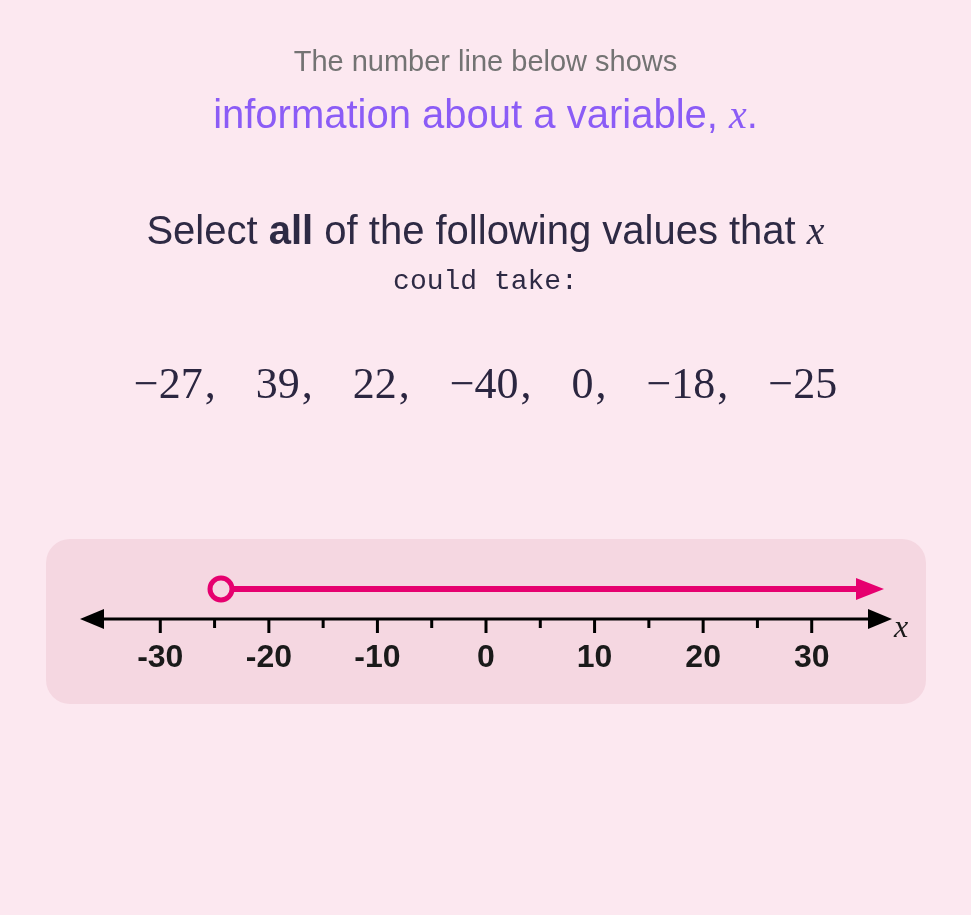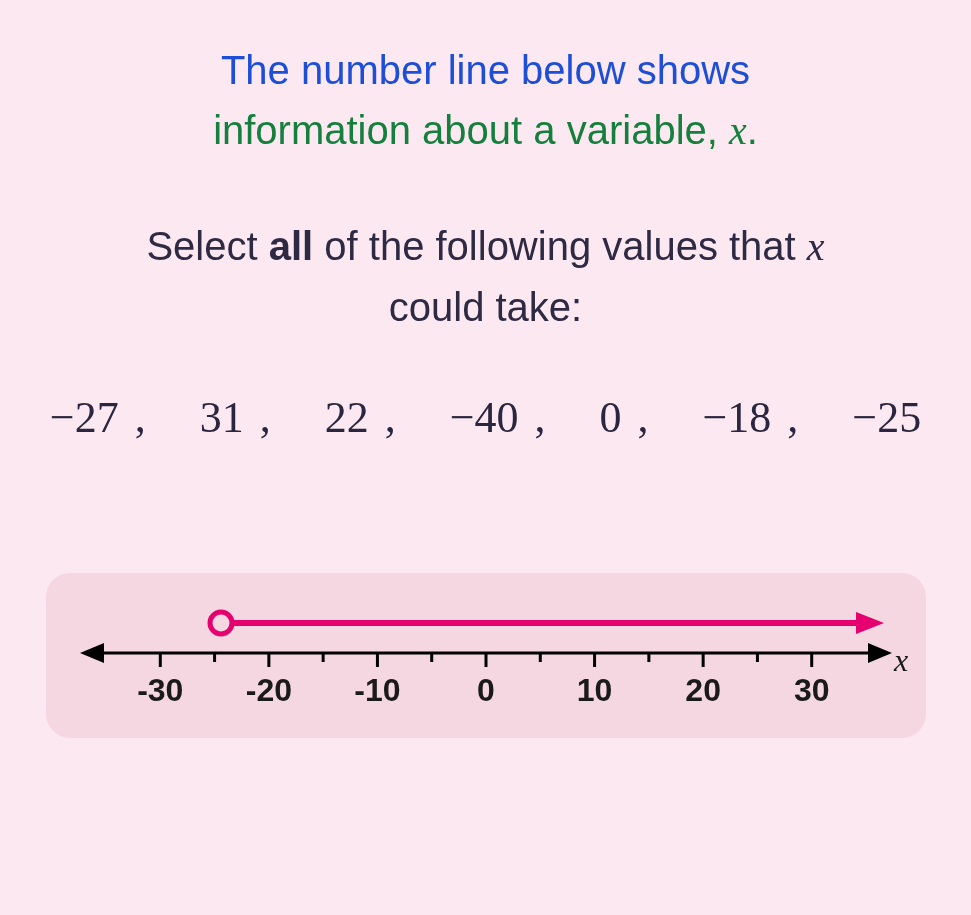--- a/index.html
+++ b/index.html
@@ -12,64 +12,64 @@
       width: 971px;
       height: 915px;
       font-family: Georgia, 'Times New Roman', serif;
       color: #2b2640;
       padding: 40px 20px;
       display: flex;
       flex-direction: column;
       align-items: center;
     }
     .question-line1 {
-      font-size: 40px;
+      font-size: 29px;
       text-align: center;
       font-family: -apple-system, 'Segoe UI', sans-serif;
-      color: #1d4ed8;
+      color: #737373;
       line-height: 1.5;
     }
     .question-line2 {
       font-size: 40px;
       text-align: center;
       font-family: -apple-system, 'Segoe UI', sans-serif;
-      color: #15803d;
+      color: #8b5cf6;
       line-height: 1.5;
       margin-bottom: 55px;
     }
     .question-line3 {
       font-size: 40px;
       text-align: center;
       font-family: -apple-system, 'Segoe UI', sans-serif;
       color: #2e2a44;
       line-height: 1.5;
     }
     .question-line4 {
-      font-size: 40px;
+      font-size: 28px;
       text-align: center;
-      font-family: Liberation Sans, sans-serif;
+      font-family: Liberation Mono, monospace;
       color: #2e2a44;
       line-height: 1.5;
       margin-bottom: 55px;
     }
     .italic-var {
       font-family: Georgia, 'Times New Roman', serif;
       font-style: italic;
     }
     .bold {
       font-weight: bold;
       margin-top: 16px;
     }
     .values-row {
       font-family: Georgia, 'Times New Roman', serif;
       font-size: 44px;
       color: #2b2640;
       display: flex;
       justify-content: center;
-      gap: 16px;
+      gap: 2px;
       width: 100%;
       margin-bottom: 130px;
     }
     .value-item {
       white-space: nowrap;
     }
     .sep {
       margin-right: 38px;
     }
     .numberline-container {
@@ -108,21 +108,21 @@
 </div>
 
 <div class="question-line3">
   <span>Select </span><span class="bold">all</span><span> of the following values that </span><span class="italic-var">x</span>
 </div>
 <div class="question-line4">could take:</div>
 
 <div class="values-row" id="values-row">
     <span class="value-item">−27</span>
     <span class="sep">,</span>
-    <span class="value-item">31</span>
+    <span class="value-item">39</span>
     <span class="sep">,</span>
     <span class="value-item">22</span>
     <span class="sep">,</span>
     <span class="value-item">−40</span>
     <span class="sep">,</span>
     <span class="value-item">0</span>
     <span class="sep">,</span>
     <span class="value-item">−18</span>
     <span class="sep">,</span>
     <span class="value-item">−25</span>

